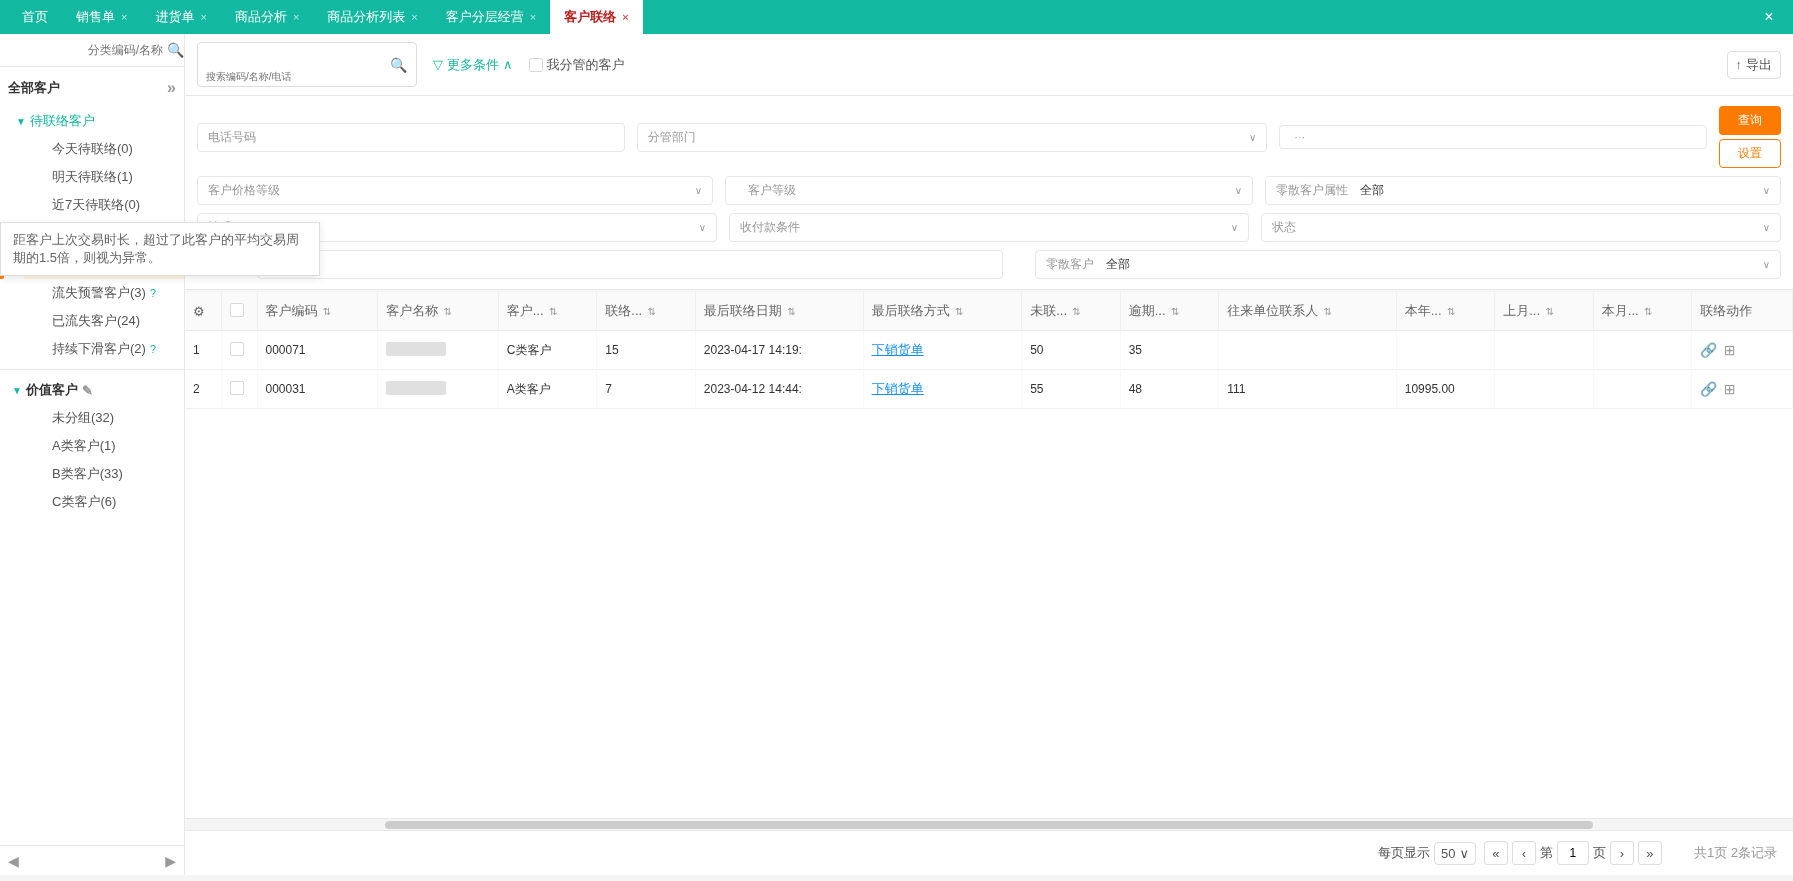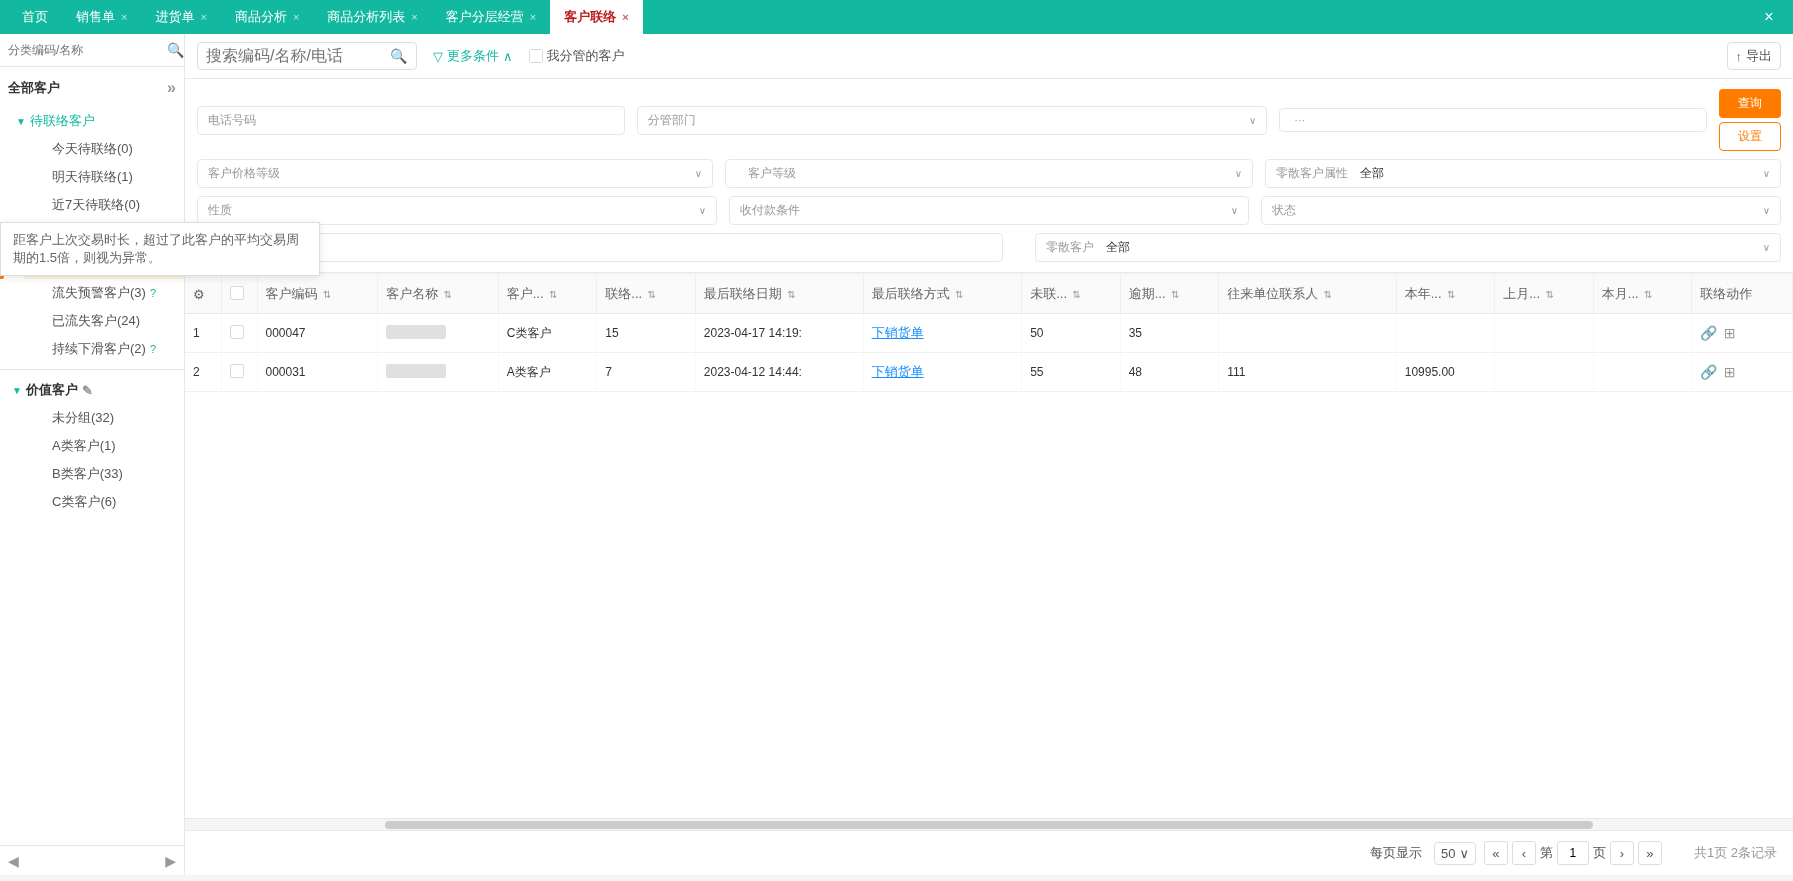--- a/index.html
+++ b/index.html
@@ -72,20 +72,21 @@
       padding: 8px;
       border-bottom: 1px solid #e8e8e8;
       gap: 4px;
     }
     .sidebar-search input {
       flex: 1;
       border: none;
       outline: none;
       font-size: 12px;
       color: #0369a1;
+      text-align: right;
     }
     .sidebar-search-icon {
       color: #999;
       font-size: 14px;
     }
     .sidebar-tree {
       flex: 1;
       overflow-y: auto;
       padding: 6px 0;
     }
@@ -175,23 +176,24 @@
       align-items: center;
       border: 1px solid #ddd;
       border-radius: 4px;
       padding: 4px 8px;
       gap: 4px;
       width: 220px;
     }
     .search-input-wrap input {
       border: none;
       outline: none;
-      font-size: 16px;
+      font-size: 10px;
       color: #999;
       width: 100%;
+      margin-top: 24px;
     }
     .search-icon { color: #12b8a0; font-size: 14px; }
     .filter-btn {
       display: flex;
       align-items: center;
       gap: 4px;
       color: #12b8a0;
       cursor: pointer;
       font-size: 12px;
       padding: 4px 8px;
@@ -370,21 +372,21 @@
       align-items: center;
       justify-content: flex-end;
       padding: 0 16px;
       gap: 8px;
       font-size: 12px;
       color: #555;
     }
     .page-size-select {
       display: flex;
       align-items: center;
-      gap: 12px;
+      gap: 4px;
     }
     .page-size-dropdown {
       border: 1px solid #ddd;
       border-radius: 4px;
       padding: 3px 6px;
       font-size: 12px;
       cursor: pointer;
       display: flex;
       align-items: center;
       gap: 4px;
@@ -734,21 +736,21 @@
               <span>联络动作</span>
             </th>
           </tr>
         </thead>
         <tbody>
           <tr>
             <td>1</td>
             <td>
               <div class="checkbox-custom"></div>
             </td>
-            <td>000047</td>
+            <td>000071</td>
             <td>
               <span style="display: inline-block; width: 60px; height: 14px; background: #e0e0e0; border-radius: 2px;"></span>
             </td>
             <td>C类客户</td>
             <td>15</td>
             <td>2023-04-17 14:19:</td>
             <td>
               <span class="link-text">下销货单</span>
             </td>
             <td>50</td>

